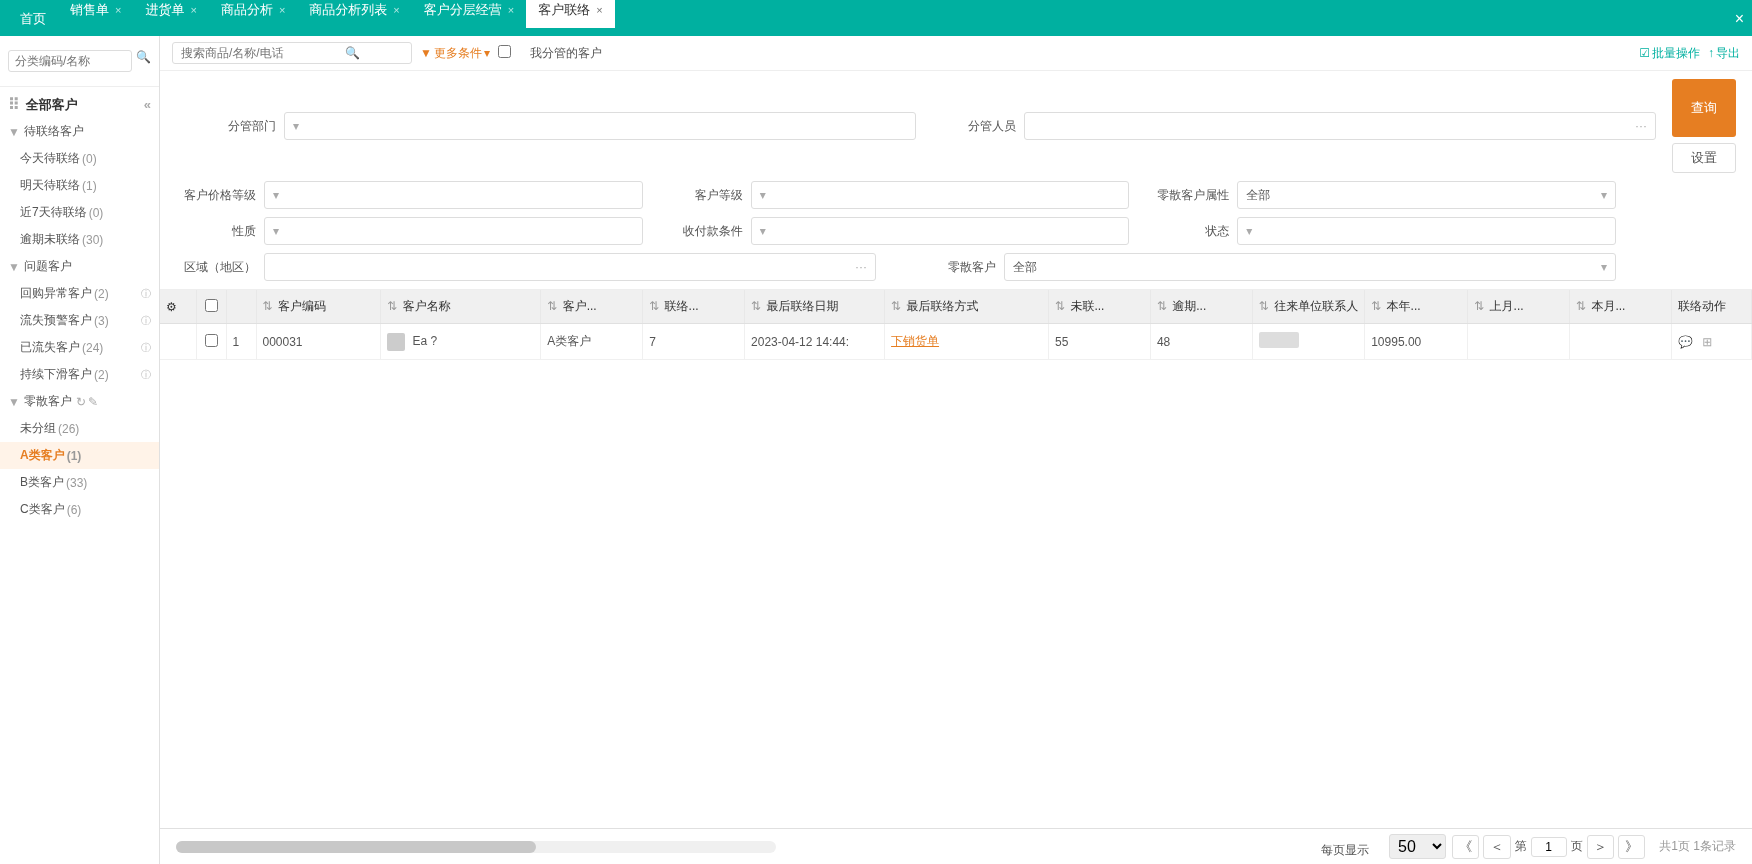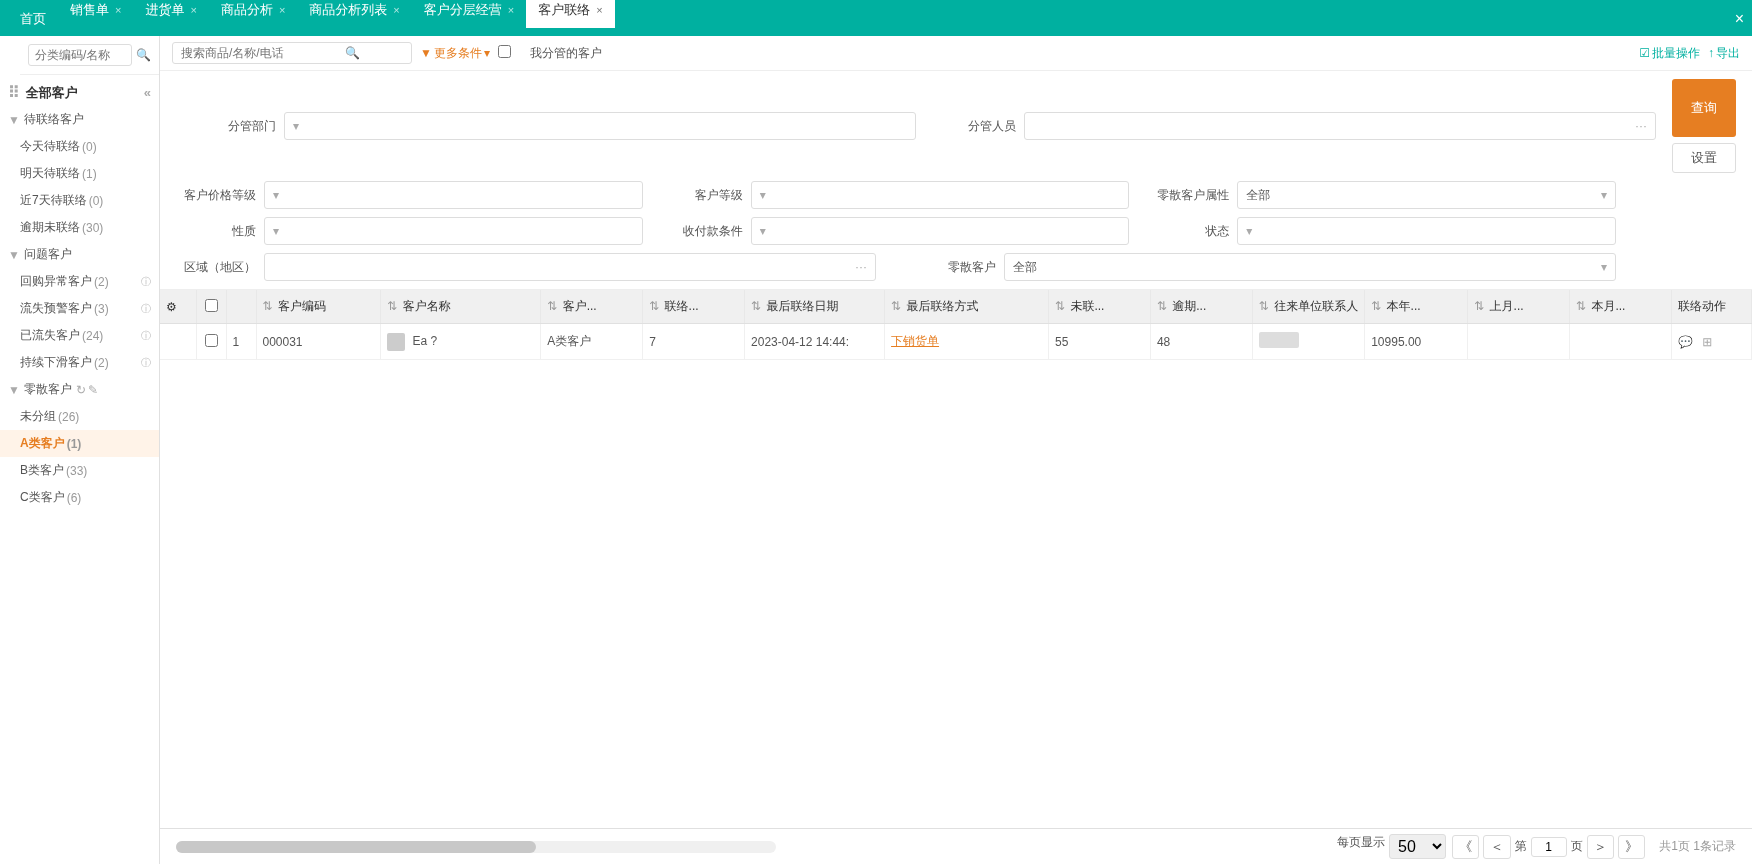--- a/index.html
+++ b/index.html
@@ -20,21 +20,21 @@
     .top-nav .win-close { margin-left: auto; color: #fff; font-size: 16px; cursor: pointer; }
 
     
     .main-layout { display: flex; height: calc(864px - 36px); }
 
     
     .sidebar {
       width: 160px; background: #fff; border-right: 1px solid #e0e0e0; overflow-y: auto; flex-shrink: 0; padding-bottom: 10px;
     }
     .sidebar-search {
-      display: flex; align-items: center; padding: 8px 8px; border-bottom: 1px solid #eee; margin-left: 20px;
+      display: flex; align-items: flex-start; padding: 14px 8px; border-bottom: 1px solid #eee;
     }
     .sidebar-search input {
       border: 1px solid #ddd; border-radius: 3px; padding: 3px 6px; font-size: 12px; width: 100%; outline: none; color: #999;
     }
     .sidebar-search .search-icon { margin-left: 4px; color: #00b0a0; cursor: pointer; }
 
     .sidebar-section-header {
       display: flex; align-items: center; padding: 8px 8px 4px 8px; font-weight: bold; font-size: 13px; color: #333;
     }
     .sidebar-section-header .dots { color: #aaa; margin-right: 6px; font-size: 16px; }
@@ -99,21 +99,21 @@
     tbody tr { border-bottom: 1px solid #f0f0f0; }
     tbody td { padding: 8px 6px; border-right: 1px solid #f0f0f0; color: #555; white-space: nowrap; }
     .link-text { color: #e67e22; text-decoration: underline; cursor: pointer; }
 
     
     .bottom-bar {
       display: flex; align-items: center; justify-content: space-between; background: #fff; border-top: 1px solid #e0e0e0;
       padding: 6px 16px; height: 36px;
     }
     .pagination { display: flex; align-items: center; gap: 6px; color: #555; font-size: 12px; }
-    .pagination .per-page { display: flex; align-items: flex-start; gap: 4px; margin-left: 46px; }
+    .pagination .per-page { display: flex; align-items: flex-end; gap: 20px; margin-left: 46px; }
     .pagination select { border: 1px solid #ddd; padding: 2px 4px; border-radius: 3px; font-size: 16px; outline: none; }
     .pagination .page-nav { display: flex; align-items: center; gap: 4px; }
     .pagination .page-btn { border: 1px solid #ddd; background: #fff; padding: 2px 6px; border-radius: 3px; cursor: pointer; color: #555; }
     .pagination .page-input { border: 1px solid #ddd; width: 36px; text-align: center; padding: 2px 4px; border-radius: 3px; font-size: 12px; outline: none; }
     .pagination .total-info { color: #999; margin-left: 8px; }
     .checkbox-cell { width: 30px; text-align: center; }
 
     .scrollbar-container {
       width: 100%; height: 12px; background: #f0f0f0; border-radius: 6px; position: relative; margin: 4px 0;
     }

